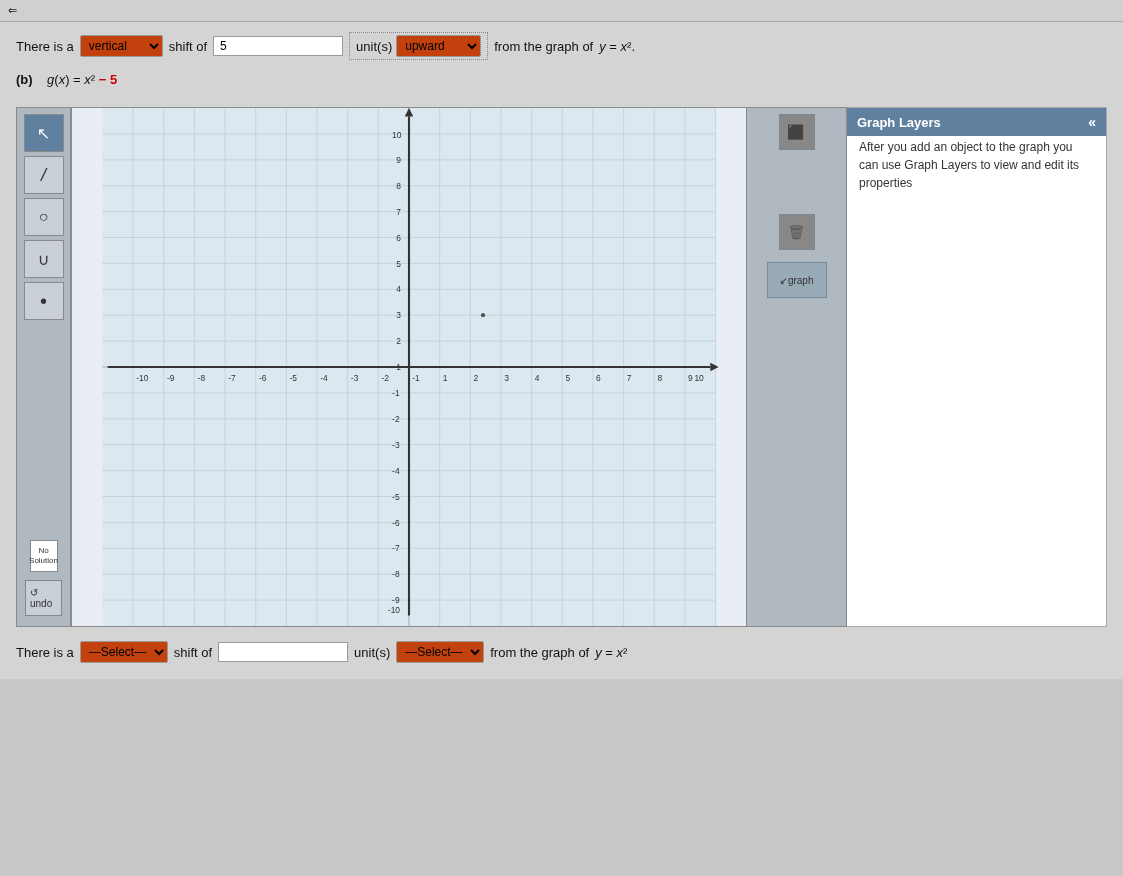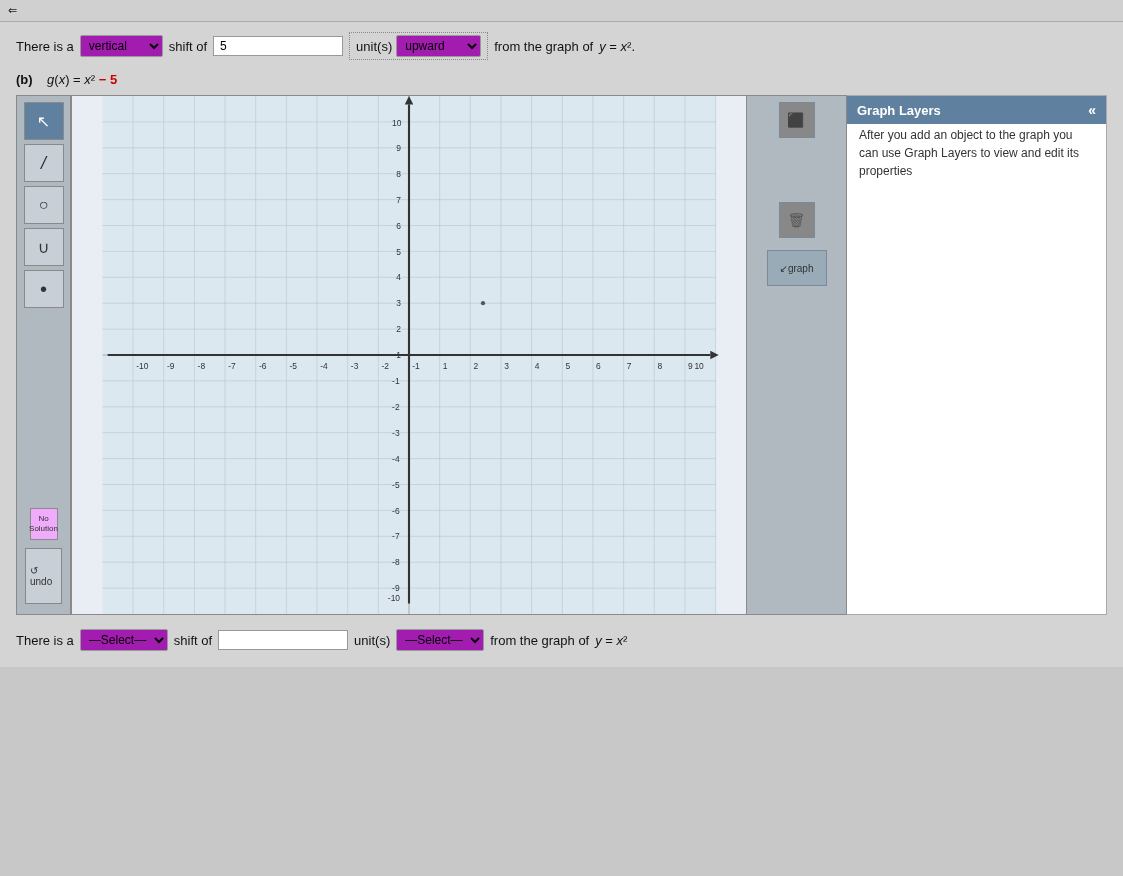--- a/index.html
+++ b/index.html
@@ -35,21 +35,21 @@
       display: flex;
       align-items: center;
       gap: 6px;
       margin-bottom: 12px;
       font-size: 13px;
       color: #111;
       flex-wrap: wrap;
     }
     .part-a select, .part-b-bottom select {
       border: 1px solid #999;
-      background: #a21caf;
+      background: #c2410c;
       padding: 2px 4px;
       font-size: 12px;
       border-radius: 2px;
     }
     .part-a input[type="text"], .part-b-bottom input[type="text"] {
       border: 1px solid #999;
       background: white;
       padding: 2px 6px;
       font-size: 12px;
       width: 120px;
@@ -59,21 +59,21 @@
       padding: 2px 6px;
       display: inline-flex;
       align-items: center;
       gap: 4px;
     }
 
     
     .part-b-label {
       font-size: 13px;
       color: #111;
-      margin-bottom: 8px;
+      margin-bottom: 20px;
     }
     .part-b-label .minus-5 {
       color: #cc0000;
       font-weight: bold;
     }
 
     
     .left-toolbar {
       width: 55px;
       background: #b0b8c0;
@@ -96,21 +96,21 @@
       font-size: 16px;
       color: #333;
     }
     .tool-btn.active {
       background: #6080a0;
       color: white;
     }
     .tool-btn-nosolution {
       width: 28px;
       height: 32px;
-      background: #f0abfc;
+      background: #ffffff;
       border: 1px solid #8a8a8a;
       display: flex;
       align-items: center;
       justify-content: center;
       cursor: pointer;
       font-size: 8px;
       color: #333;
       text-align: center;
       line-height: 1.2;
       margin-top: auto;
@@ -121,21 +121,21 @@
       display: flex;
       align-items: center;
       justify-content: center;
       padding: 4px;
     }
     .undo-btn {
       font-size: 10px;
       color: #333;
       background: #c8cfd6;
       border: 1px solid #888;
-      padding: 16px 4px;
+      padding: 6px 4px;
       cursor: pointer;
     }
 
     
     .graph-canvas-area {
       flex: 1;
       background: #e8eef4;
       border: 1px solid #8a8a8a;
       position: relative;
       overflow: hidden;

